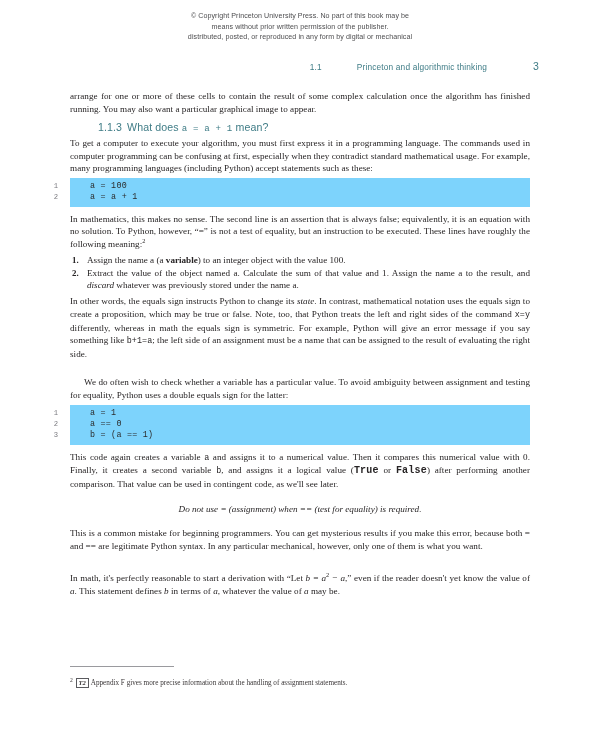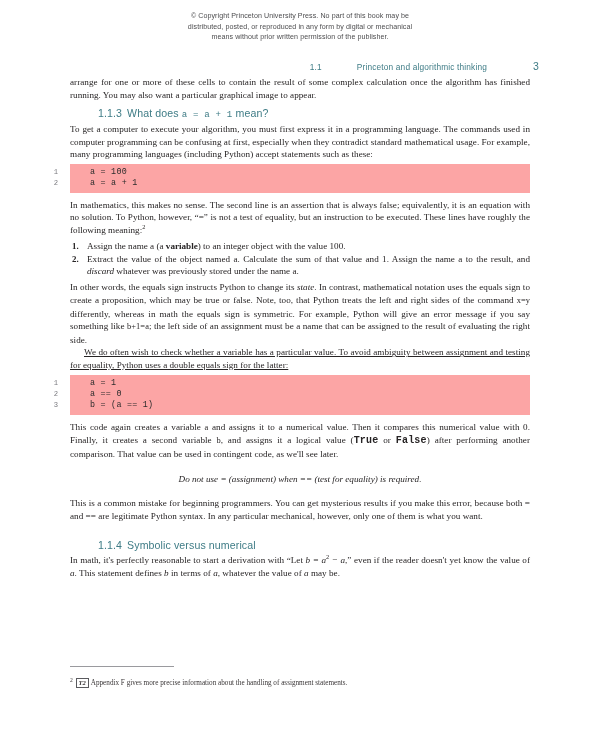--- a/index.html
+++ b/index.html
@@ -56,34 +56,34 @@
   .runhead .rh-page {
     margin-left: 20px;
     font-size: 10.5px;
     color: #3f7c86;
   }
 
   
   .body-col {
     position: absolute;
     left: 70px;
-    top: 76px;
+    top: 90px;
     width: 460px;
   }
 
   p.para {
     margin: 0 0 0 0;
     font-size: 9.15px;
     line-height: 12.6px;
     text-align: justify;
     color: #272425;
     letter-spacing: 0.003em;
     -webkit-font-smoothing: antialiased;
   }
-  p.para + p.para { margin-top: 0; text-decoration: underline; }
+  p.para + p.para { margin-top: 16px; }
   p.indent { text-indent: 14px; }
   .gap-sm { height: 6px; }
   .gap-xs { height: 3px; }
 
   
   h3.heading {
     font-family: "Liberation Sans", sans-serif;
     font-weight: normal;
     font-size: 10.6px;
     color: #3f7c86;
@@ -93,21 +93,21 @@
   h3.heading .hnum { margin-right: 5px; margin-left: 28px; }
   h3.heading code {
     font-family: "Liberation Mono", monospace;
     font-size: 9.1px;
     letter-spacing: 0.02em;
   }
 
   
   .codeblock {
     position: relative;
-    background: #fca5a5;
+    background: #7dd3fc;
     width: 460px;
     padding: 3px 0 3px 0;
     box-sizing: border-box;
   }
   .codeline {
     display: block;
     font-family: "Liberation Mono", monospace;
     font-size: 8.4px;
     line-height: 11.4px;
     color: #2b2b2b;
@@ -151,21 +151,21 @@
   ol.numlist li .lnum {
     position: absolute;
     left: 2px;
     top: 0;
     font-weight: bold;
     font-size: 8.9px;
   }
 
   
   code.m {
-    font-family: Liberation Serif, serif;
+    font-family: Liberation Mono, monospace;
     font-size: 8.4px;
     letter-spacing: 0.01em;
   }
   code.mb {
     font-family: "Liberation Mono", monospace;
     font-size: 10px;
     font-weight: bold;
     letter-spacing: 0.02em;
   }
   i.it { font-style: italic; }
@@ -233,22 +233,22 @@
     margin-top: 44px;
   }
 </style>
 </head>
 <body>
 
 <div class="page">
 
   <div class="copyright">
     <div>© Copyright Princeton University Press. No part of this book may be</div>
+    <div>means without prior written permission of the publisher.</div>
     <div>distributed, posted, or reproduced in any form by digital or mechanical</div>
-    <div>means without prior written permission of the publisher.</div>
   </div>
 
   <div class="runhead">
     <span class="rh-num">1.1</span>
     <span class="rh-title">Princeton and algorithmic thinking</span>
     <span class="rh-page">3</span>
   </div>
 
   <div class="body-col">
 
@@ -320,23 +320,20 @@
     <div style="height:12px"></div>
 
     <div class="displayline">Do not use = (assignment) when == (test for equality) is required.</div>
 
     <div style="height:12px"></div>
 
     <p class="para">This is a common mistake for beginning programmers. You can get mysterious results if you make this error, because both = and == are legitimate Python syntax. In any particular mechanical, however, only one of them is what you want.</p>
 
     <div style="height:17px"></div>
 
-    <h3 class="heading">
-      <span class="hnum">1.1.4</span><span>Symbolic versus numerical</span>
-    </h3>
 
     <div class="gap-xs"></div>
 
     <p class="para"><span>In math, it's perfectly reasonable to start a derivation with “Let </span><span class="mathit">b = a</span><sup class="fn">2</sup><span class="mathit"> − a</span><span>,” even if the reader doesn't yet know the value of </span><span class="mathit">a</span><span>. This statement defines </span><span class="mathit">b</span><span> in terms of </span><span class="mathit">a</span><span>, whatever the value of </span><span class="mathit">a</span><span> may be.</span></p>
 
   </div>
 
   <div class="footnote-rule"></div>
   <div class="footnote">
     <span class="fmark">2</span><span class="tagbox">T2</span><span>Appendix F gives more precise information about the handling of assignment statements.</span>

